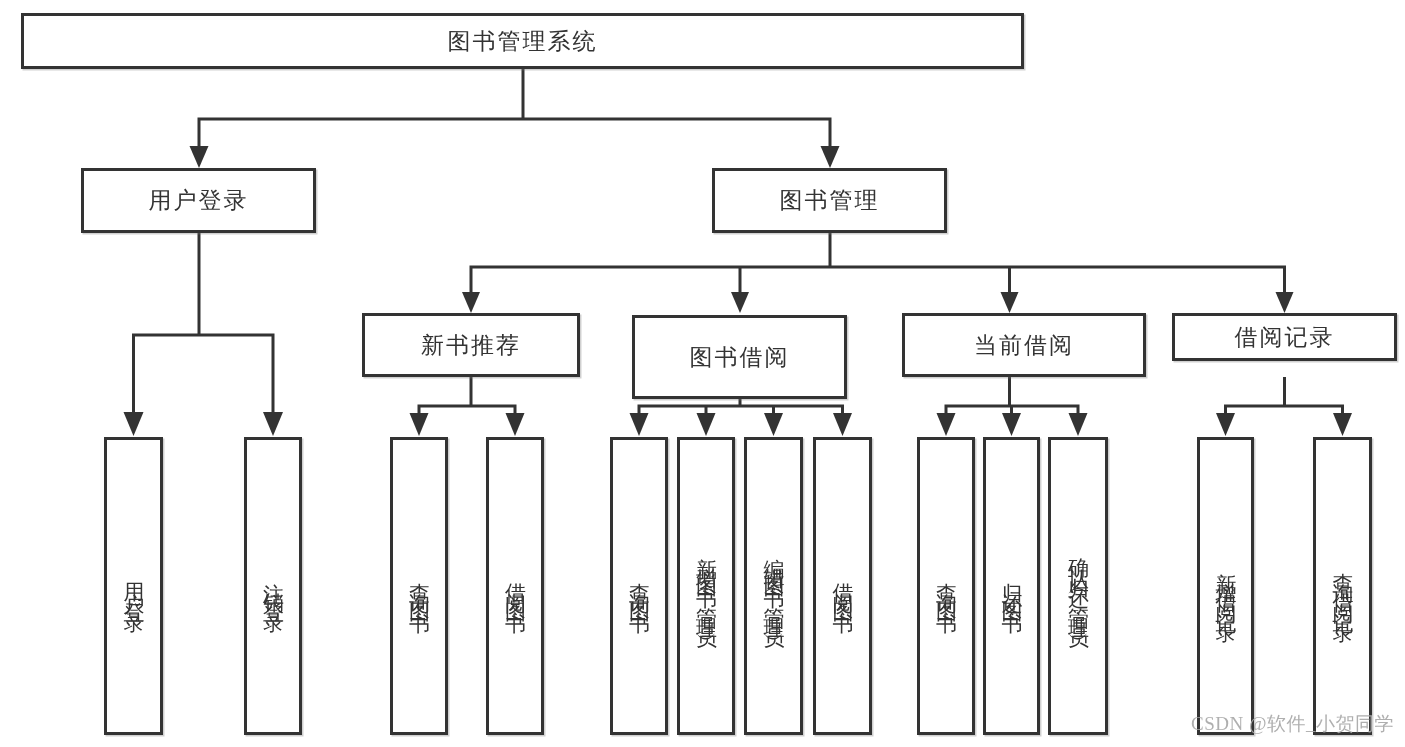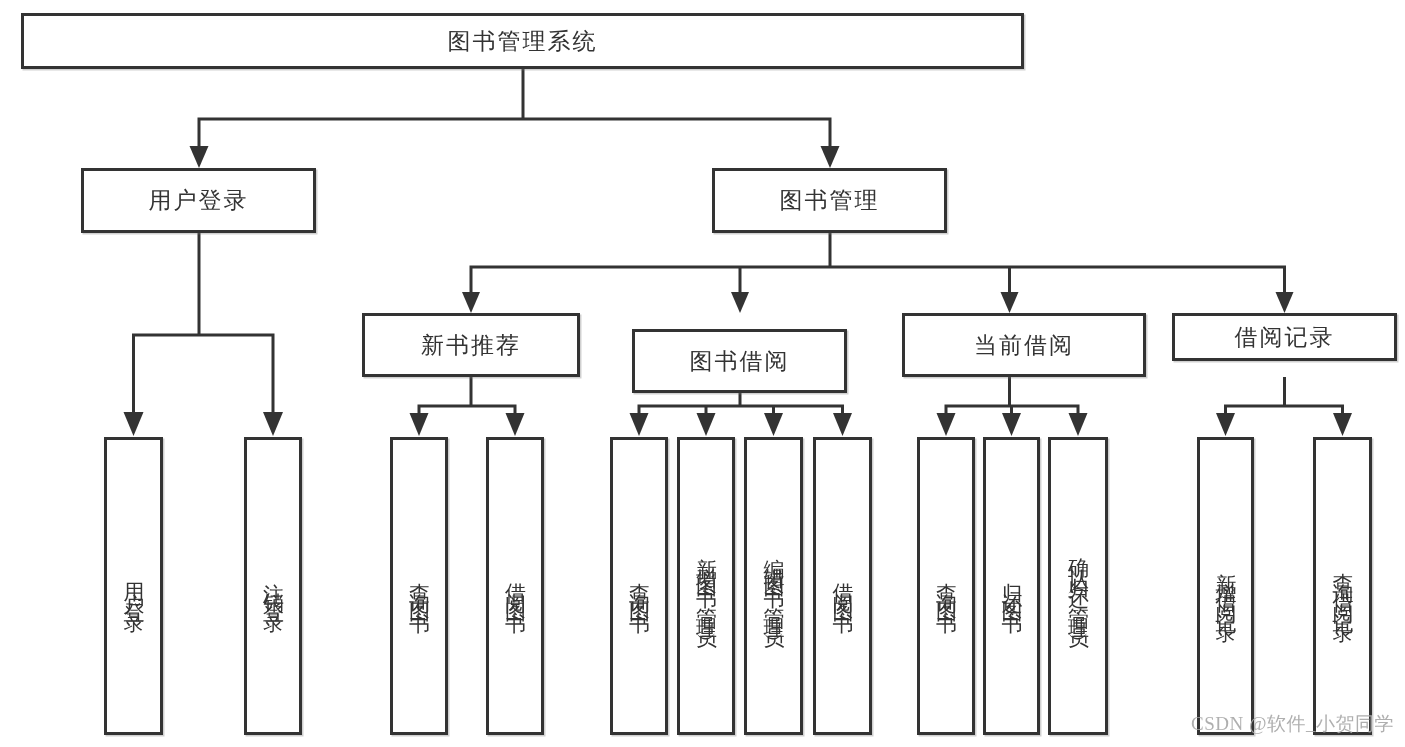--- a/index.html
+++ b/index.html
@@ -138,21 +138,21 @@
   <div class="box" style="left:81px;top:168px;width:235px;height:65px">
     <span class="lbl">用户登录</span>
   </div>
   <div class="box" style="left:712px;top:168px;width:235px;height:65px">
     <span class="lbl">图书管理</span>
   </div>
 
   <div class="box" style="left:362px;top:313px;width:218px;height:64px">
     <span class="lbl">新书推荐</span>
   </div>
-  <div class="box" style="left:632px;top:329px;width:215px;height:64px">
+  <div class="box" style="left:632px;top:315px;width:215px;height:84px">
     <span class="lbl">图书借阅</span>
   </div>
   <div class="box" style="left:902px;top:313px;width:244px;height:64px">
     <span class="lbl">当前借阅</span>
   </div>
   <div class="box" style="left:1172px;top:313px;width:225px;height:48px">
     <span class="lbl">借阅记录</span>
   </div>
 
   <div class="box" style="left:104px;top:437px;width:59px;height:298px">

